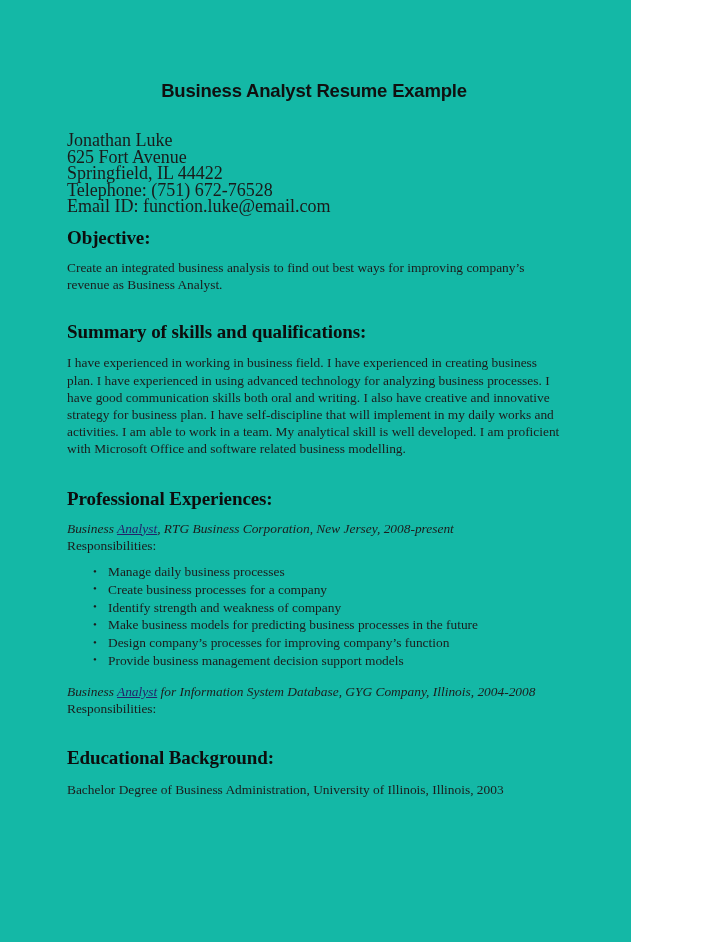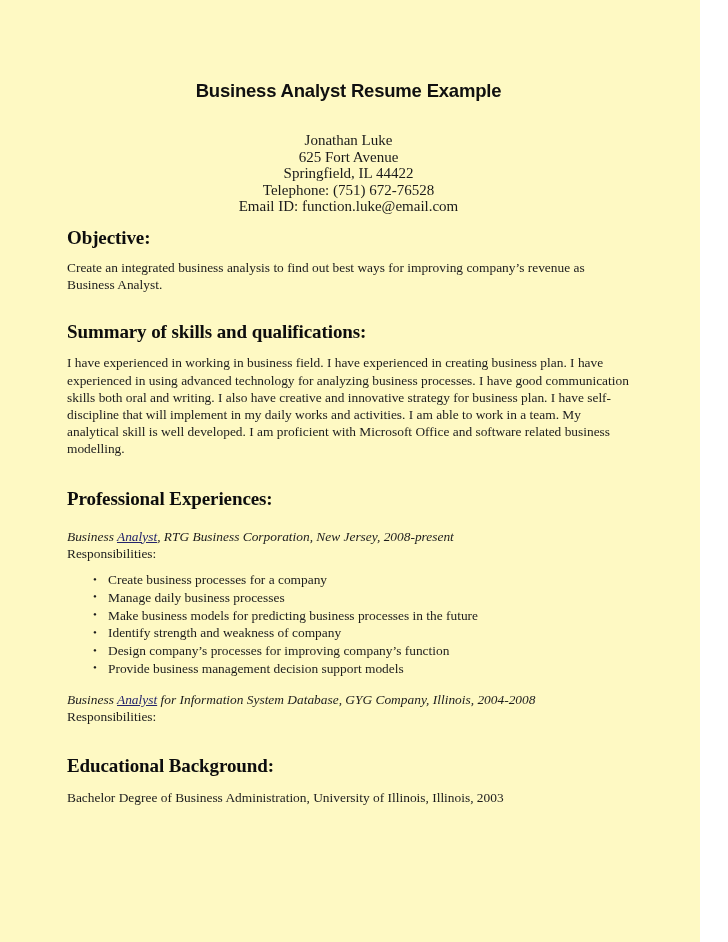--- a/index.html
+++ b/index.html
@@ -12,43 +12,43 @@
     width: 728px;
     height: 942px;
     overflow: hidden;
     font-family: "Liberation Serif", "DejaVu Serif", serif;
     color: #1a1a1a;
     -webkit-font-smoothing: antialiased;
   }
 
   .page {
     position: relative;
-    width: 700px;
+    width: 631px;
     height: 942px;
-    background: #fef9c3;
+    background: #14b8a6;
     box-sizing: border-box;
     padding: 0 70px 0 67px;
   }
 
   
   .doc-title {
     font-family: "Liberation Sans", "DejaVu Sans", sans-serif;
     font-weight: bold;
     font-size: 18.5px;
     letter-spacing: -0.2px;
     text-align: center;
     color: #101010;
     margin: 0;
     padding-top: 80px;
   }
 
   .contact-block {
-    text-align: center;
+    text-align: left;
     margin-top: 30px;
-    font-size: 15px;
+    font-size: 18px;
     line-height: 16.6px;
     color: #1a1a1a;
   }
   .contact-line {
     display: block;
     white-space: nowrap;
   }
 
   
   .section-heading {
@@ -71,21 +71,21 @@
     line-height: 17.2px;
     color: #1c1c1c;
     margin: 0;
     text-align: left;
   }
   .objective-text { margin-top: 10px; }
   .summary-text   { margin-top: 11px; }
   .education-text { margin-top: 12px; }
 
   
-  .job-entry { margin-top: 18px; }
+  .job-entry { margin-top: 10px; }
   .job-entry.second { margin-top: 13px; }
 
   .job-line {
     font-size: 13.4px;
     line-height: 17.2px;
     font-style: italic;
     color: #1c1c1c;
     margin: 0;
   }
   .job-link {
@@ -146,24 +146,24 @@
   <p class="body-text summary-text">I have experienced in working in business field. I have experienced in creating business plan. I have experienced in using advanced technology for analyzing business processes. I have good communication skills both oral and writing. I also have creative and innovative strategy for business plan. I have self-discipline that will implement in my daily works and activities. I am able to work in a team. My analytical skill is well developed. I am proficient with Microsoft Office and software related business modelling.</p>
 
   <h2 class="section-heading sec-experience">Professional Experiences:</h2>
 
   <div class="job-entry">
     <p class="job-line">
       <span>Business </span><a class="job-link" href="#">Analyst</a><span>, RTG Business Corporation, New Jersey, 2008-present</span>
     </p>
     <p class="job-responsibilities">Responsibilities:</p>
     <ul class="bullet-list">
+      <li>Manage daily business processes</li>
       <li>Create business processes for a company</li>
-      <li>Manage daily business processes</li>
+      <li>Identify strength and weakness of company</li>
       <li>Make business models for predicting business processes in the future</li>
-      <li>Identify strength and weakness of company</li>
       <li>Design company’s processes for improving company’s function</li>
       <li>Provide business management decision support models</li>
     </ul>
   </div>
 
   <div class="job-entry second">
     <p class="job-line">
       <span>Business </span><a class="job-link" href="#">Analyst</a><span> for Information System Database, GYG Company, Illinois, 2004-2008</span>
     </p>
     <p class="job-responsibilities">Responsibilities:</p>

